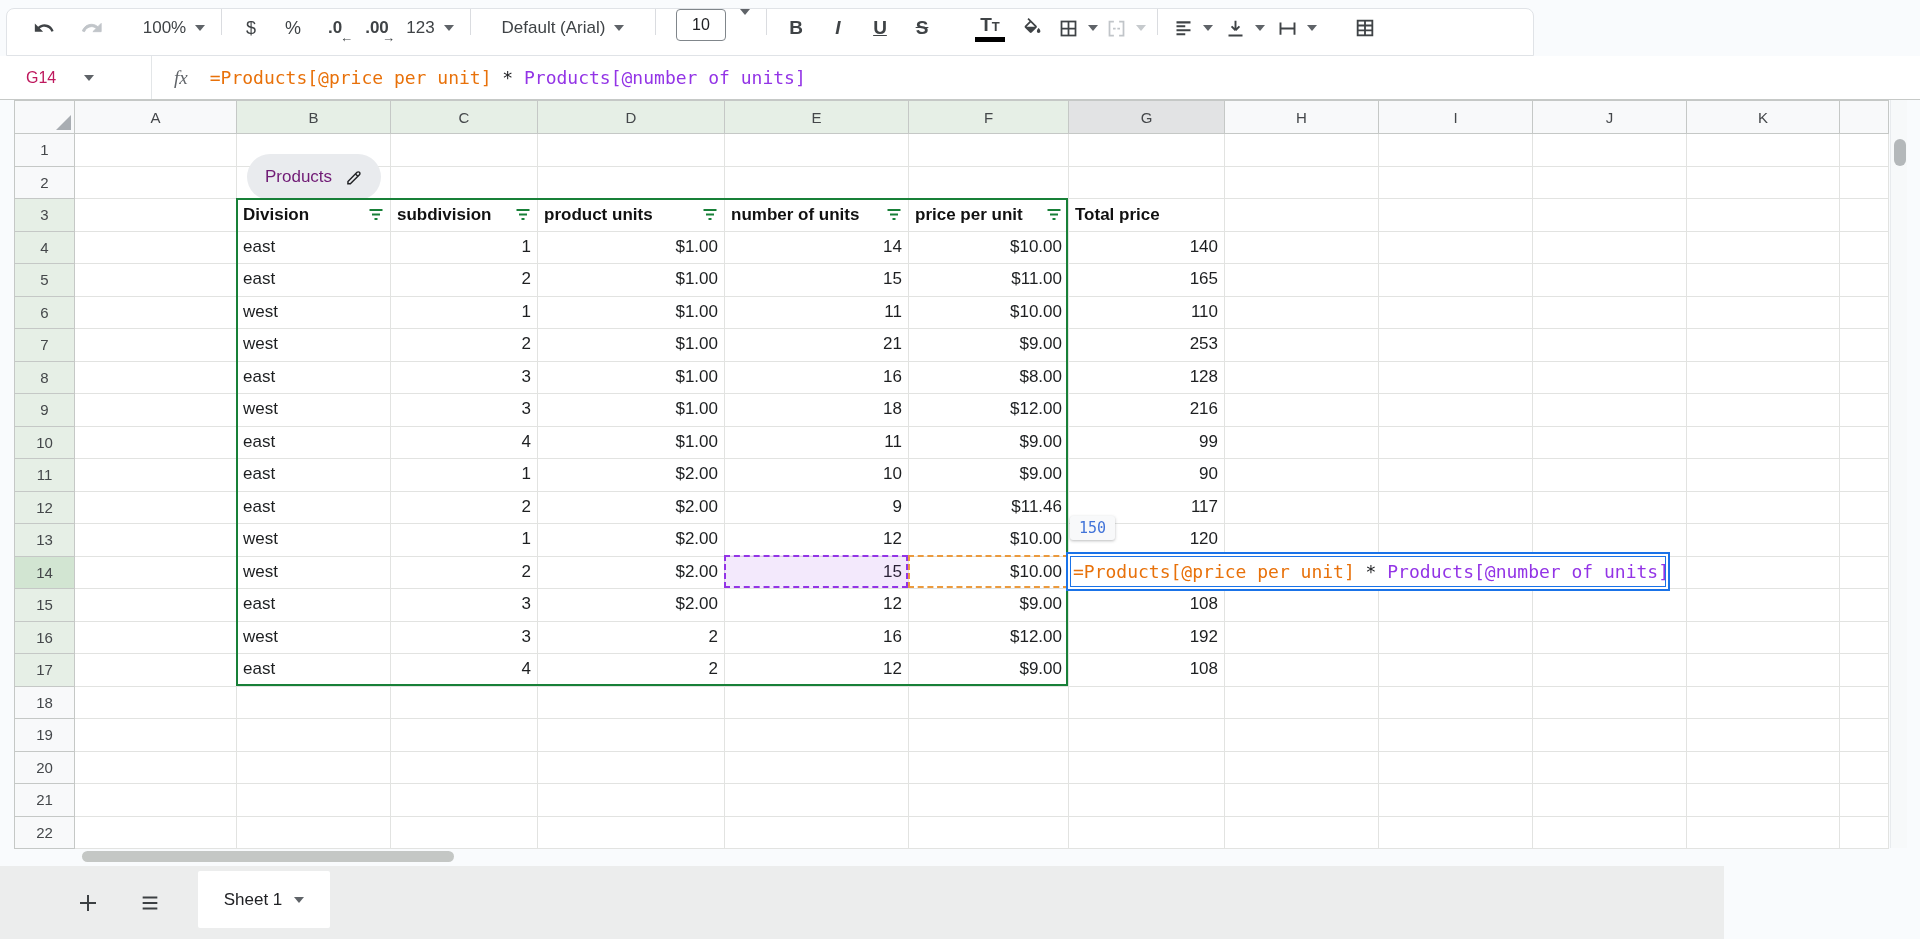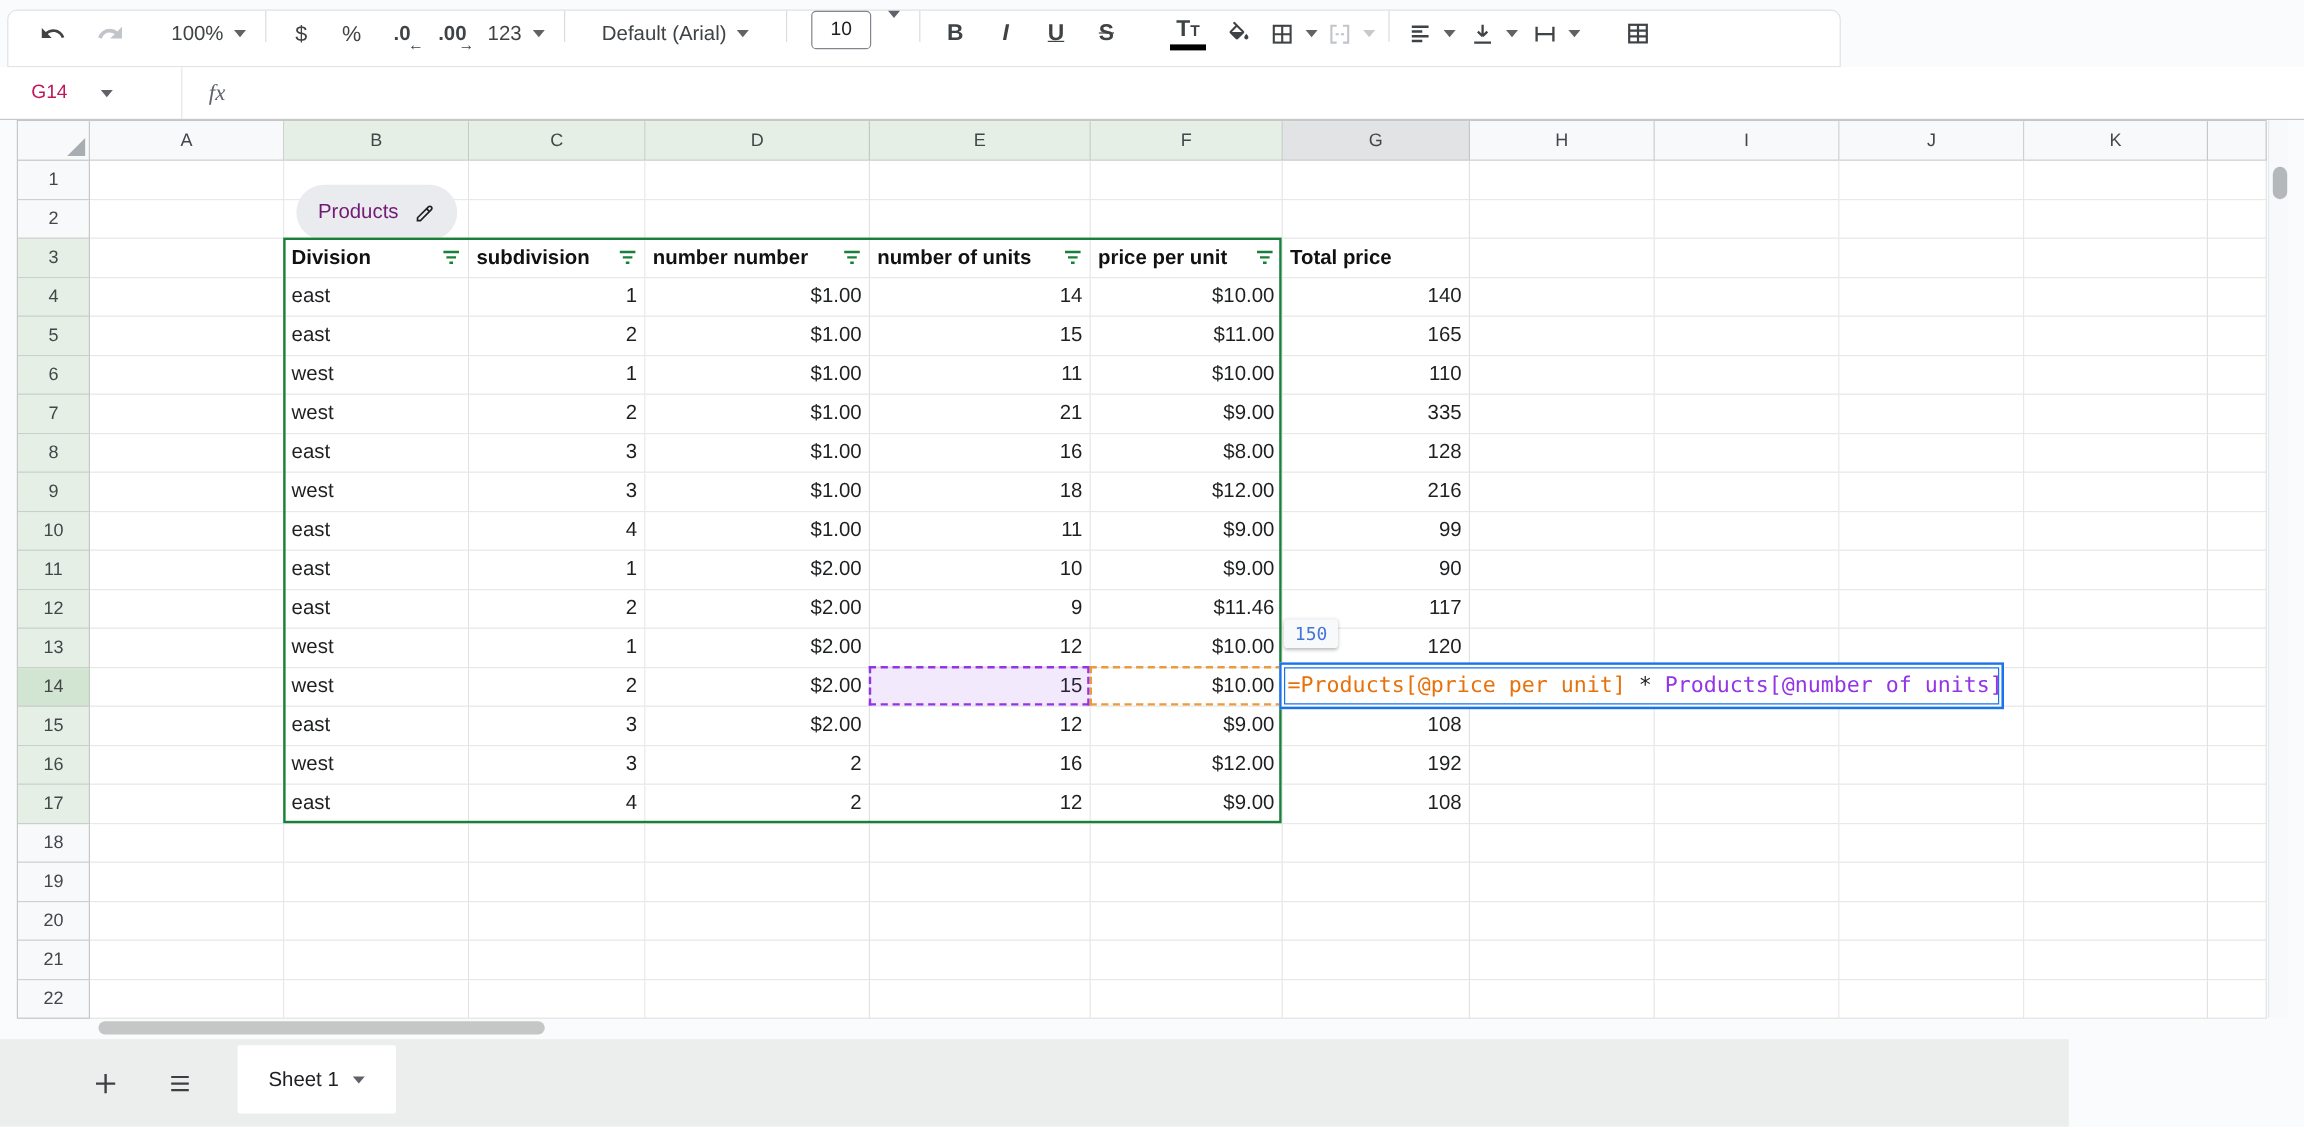--- a/index.html
+++ b/index.html
@@ -178,20 +178,21 @@
       </svg>
   </div>
 </div>
 
 <div id="formulabar">
   <div id="namebox">
     <span>G14</span>
     <span class="tri"></span>
   </div>
   <span id="fx">fx</span>
+  <div id="fb-formula" class="mono"><span style="color: rgb(232, 113, 10);">=Products[@price per unit]</span><span style="color: rgb(32, 33, 36);"> * </span><span style="color: rgb(147, 52, 230);">Products[@number of units]</span></div>
 </div>
 
 <div id="grid" style="grid-template-columns: 60px 162px 154px 147px 187px 184px 160px 156px 154px 154px 154px 153px 49px; grid-template-rows: 33px repeat(22, 32.5px);">
     <div class="corner">
       <span class="tri-corner"></span>
     </div>
     <div class="ch">A</div>
     <div class="ch green">B</div>
     <div class="ch green">C</div>
     <div class="ch green">D</div>
@@ -237,21 +238,21 @@
         <path d="M1.5 3h13M4 7.5h8M6.5 12h3" stroke="#188038" stroke-width="2" fill="none"></path>
       </svg>
     </div>
     <div class="cell th">
       <span>subdivision</span>
       <svg class="filter-ic" width="16" height="15" viewBox="0 0 16 15">
         <path d="M1.5 3h13M4 7.5h8M6.5 12h3" stroke="#188038" stroke-width="2" fill="none"></path>
       </svg>
     </div>
     <div class="cell th">
-      <span>number number</span>
+      <span>product units</span>
       <svg class="filter-ic" width="16" height="15" viewBox="0 0 16 15">
         <path d="M1.5 3h13M4 7.5h8M6.5 12h3" stroke="#188038" stroke-width="2" fill="none"></path>
       </svg>
     </div>
     <div class="cell th">
       <span>number of units</span>
       <svg class="filter-ic" width="16" height="15" viewBox="0 0 16 15">
         <path d="M1.5 3h13M4 7.5h8M6.5 12h3" stroke="#188038" stroke-width="2" fill="none"></path>
       </svg>
     </div>
@@ -308,21 +309,21 @@
     <div class="cell"></div>
     <div class="cell"></div>
     <div class="cell"></div>
     <div class="rh green">7</div>
     <div class="cell"></div>
     <div class="cell">west</div>
     <div class="cell num">2</div>
     <div class="cell num">$1.00</div>
     <div class="cell num">21</div>
     <div class="cell num">$9.00</div>
-    <div class="cell num">335</div>
+    <div class="cell num">253</div>
     <div class="cell"></div>
     <div class="cell"></div>
     <div class="cell"></div>
     <div class="cell"></div>
     <div class="cell"></div>
     <div class="rh green">8</div>
     <div class="cell"></div>
     <div class="cell">east</div>
     <div class="cell num">3</div>
     <div class="cell num">$1.00</div>

